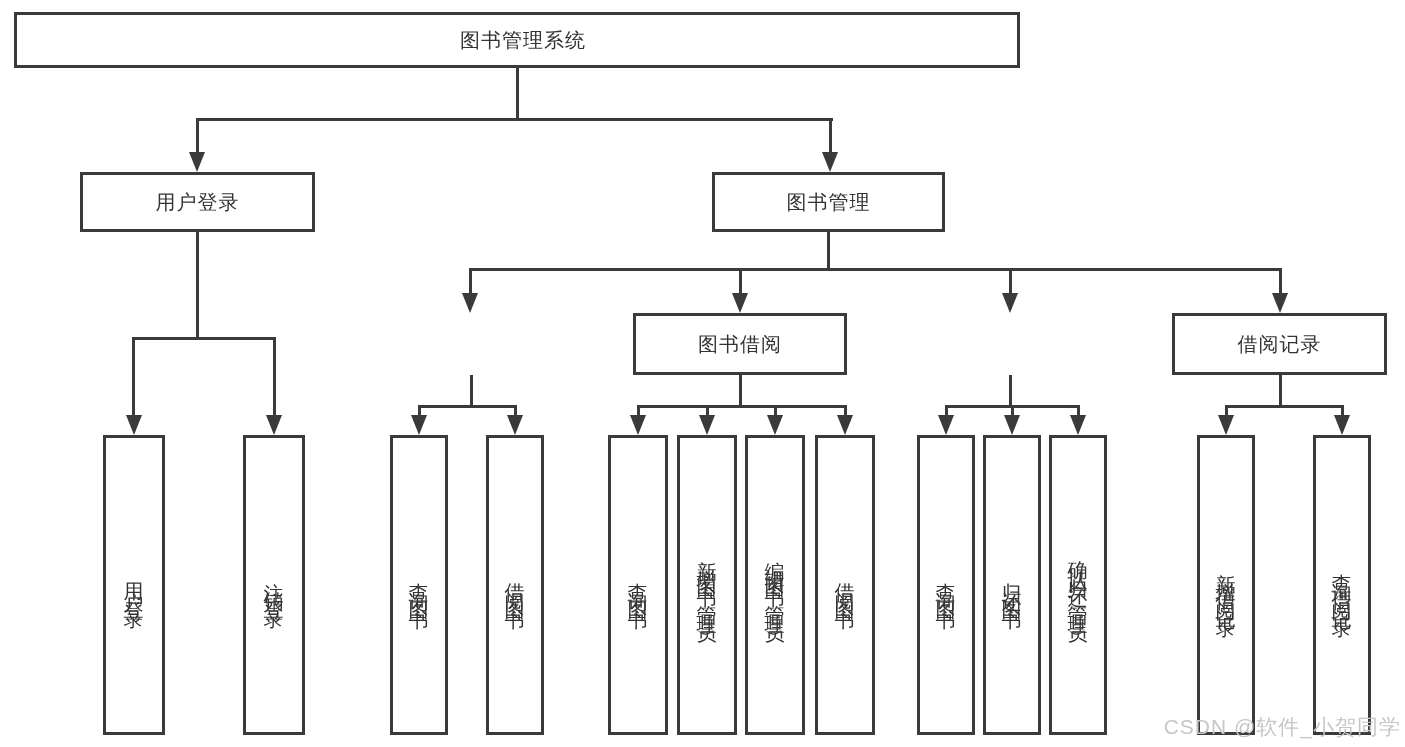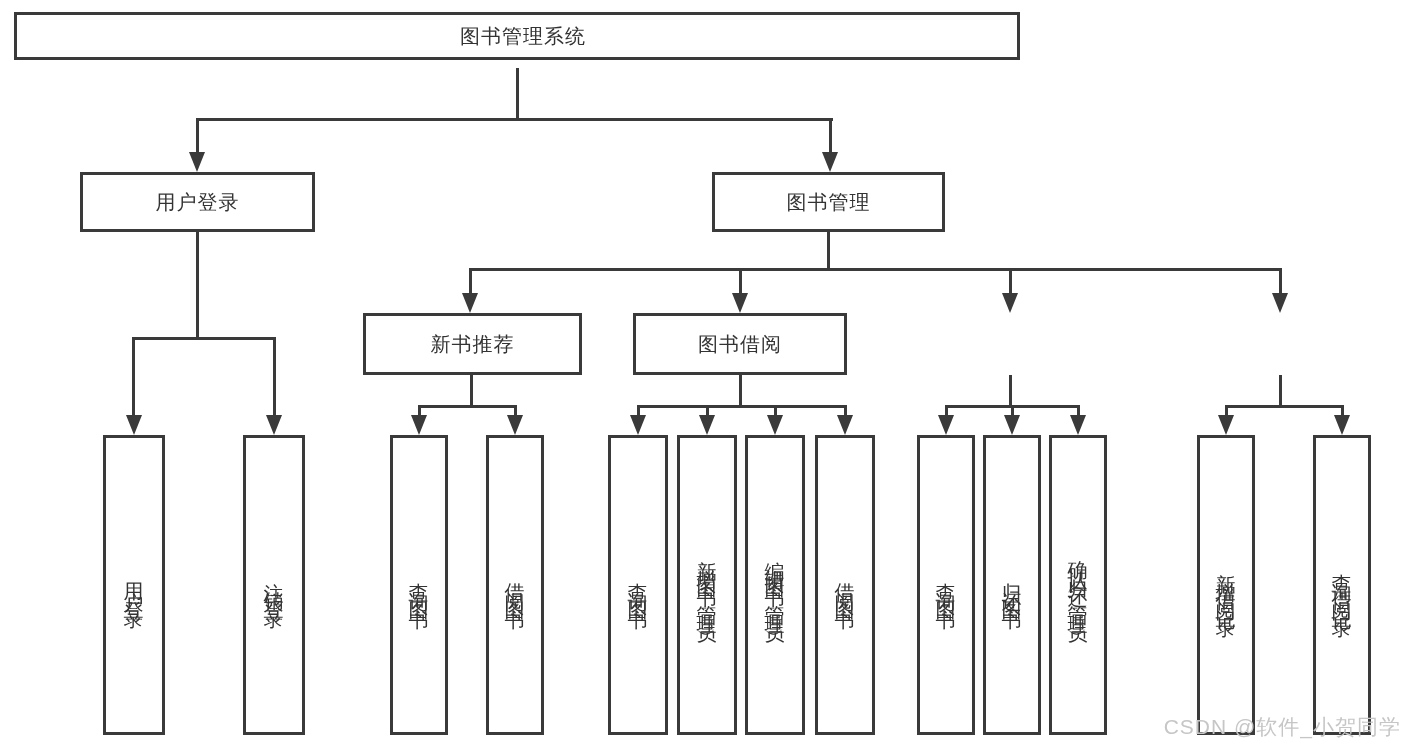--- a/index.html
+++ b/index.html
@@ -25,21 +25,21 @@
   }
   .watermark{
     position:absolute;right:4px;bottom:6px;color:#c6c6c6;font-size:21px;letter-spacing:1px;margin-top:18px;
   }
 </style>
 </head>
 <body>
 
 <div id="stage">
 
-  <div class="box" style="left:14px;top:12px;width:1006px;height:48px;padding-left:12px;">
+  <div class="box" style="left:14px;top:12px;width:1006px;height:56px;padding-left:12px;">
     <span>图书管理系统</span>
   </div>
 
   <div class="vline" style="left:516px;top:68px;width:3px;height:51px;"></div>
   <div class="hline" style="left:196px;top:118px;width:637px;height:3px;"></div>
   <div class="vline" style="left:196px;top:118px;width:3px;height:40px;"></div>
   <div class="arrow" style="left:189px;top:152px;"></div>
   <div class="vline" style="left:829px;top:118px;width:3px;height:40px;"></div>
   <div class="arrow" style="left:822px;top:152px;"></div>
 
@@ -61,25 +61,25 @@
   <div class="hline" style="left:470px;top:268px;width:811px;height:3px;"></div>
   <div class="vline" style="left:469px;top:268px;width:3px;height:30px;"></div>
   <div class="arrow" style="left:462px;top:293px;"></div>
   <div class="vline" style="left:739px;top:268px;width:3px;height:30px;"></div>
   <div class="arrow" style="left:732px;top:293px;"></div>
   <div class="vline" style="left:1009px;top:268px;width:3px;height:30px;"></div>
   <div class="arrow" style="left:1002px;top:293px;"></div>
   <div class="vline" style="left:1279px;top:268px;width:3px;height:30px;"></div>
   <div class="arrow" style="left:1272px;top:293px;"></div>
 
-  <div class="box" style="left:363px;top:313px;width:219px;height:62px;">
-    <span>新书推荐</span>
-  </div>
   <div class="box" style="left:633px;top:313px;width:214px;height:62px;text-align:right;">
     <span>图书借阅</span>
+  </div>
+  <div class="box" style="left:1172px;top:313px;width:215px;height:62px;">
+    <span>借阅记录</span>
   </div>
 
   <div class="vline" style="left:470px;top:375px;width:3px;height:32px;"></div>
   <div class="hline" style="left:418px;top:405px;width:99px;height:3px;"></div>
   <div class="vline" style="left:418px;top:405px;width:3px;height:16px;"></div>
   <div class="arrow" style="left:411px;top:415px;"></div>
   <div class="vline" style="left:514px;top:405px;width:3px;height:16px;"></div>
   <div class="arrow" style="left:507px;top:415px;"></div>
 
   <div class="vline" style="left:739px;top:375px;width:3px;height:32px;"></div>

